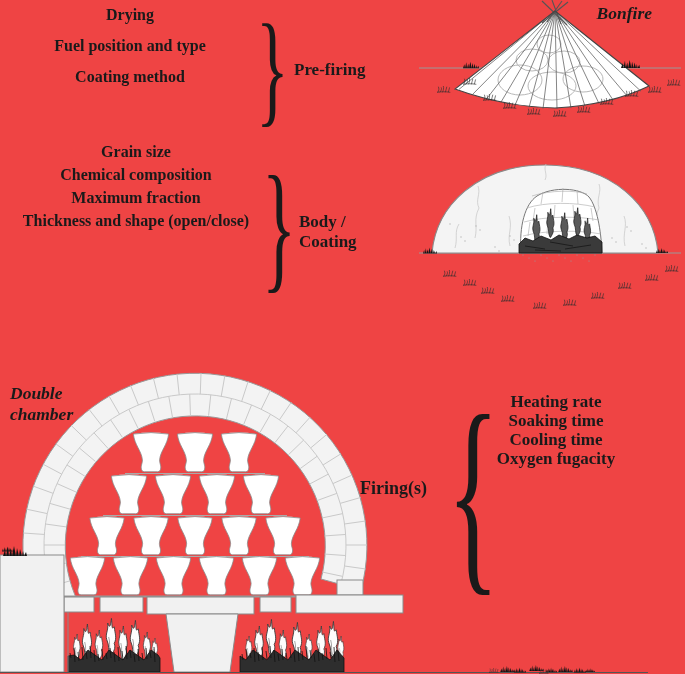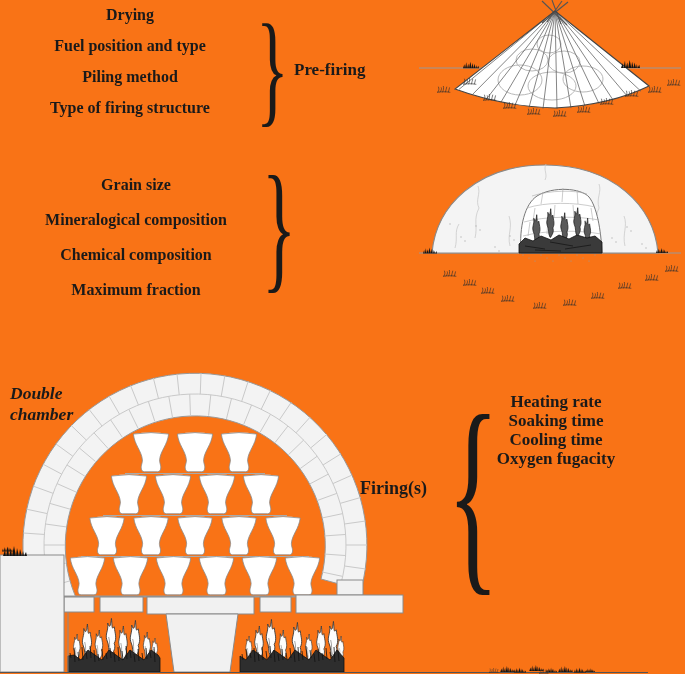--- a/index.html
+++ b/index.html
@@ -1,16 +1,16 @@
 <!DOCTYPE html>
 <html><head>
 <meta charset="utf-8">
 <style>
   html,body{margin:0;padding:0;background:#fff;}
-  #fig{position:relative;width:685px;height:674px;background:#f97316;overflow:hidden;
+  #fig{position:relative;width:685px;height:674px;background:#ef4444;overflow:hidden;
        font-family:"Liberation Serif",serif;color:#1a1a1a;}
   .abs{position:absolute;}
   .list{display:flex;flex-direction:column;align-items:center;}
   .item{font-weight:bold;font-size:16px;line-height:19px;white-space:nowrap;text-align:center;}
   .grouplbl{font-weight:bold;font-size:17px;line-height:20px;white-space:pre-line;}
   .kilnlbl{font-weight:bold;font-style:italic;font-size:17.5px;line-height:21px;white-space:pre-line;}
   .brace{font-family:"Liberation Serif",serif;display:block;transform-origin:left center;color:#1a1a1a;}
   svg{display:block;}
 </style>
 </head>
@@ -378,44 +378,46 @@
         <use href="#dtuft" x="574" y="327" width="12" height="6"></use>
         <use href="#dtuft" x="586" y="327" width="9" height="6"></use>
         <use href="#tuft" x="488" y="328" width="12" height="5"></use>
         <use href="#tuft" x="538" y="329" width="12" height="5"></use>
       </g>
   </svg>
 
   <div class="abs list" style="left:0;top:5px;width:260px;gap:12px">
     <div class="item">Drying</div>
     <div class="item">Fuel position and type</div>
-    <div class="item">Piling method</div>
-    <div class="item">Type of firing structure</div>
+    <div class="item">Coating method</div>
   </div>
   <div class="abs" style="left:256px;top:4px;height:130px">
     <span class="brace" style="font-size:124px;line-height:130px;transform:scale(0.55,1)">}</span>
   </div>
   <div class="abs grouplbl" style="left:294px;top:60px">Pre-firing</div>
 
-  <div class="abs list" style="left:0;top:175px;width:272px;gap:16px">
+  <div class="abs list" style="left:0;top:142px;width:272px;gap:4px">
     <div class="item">Grain size</div>
-    <div class="item">Mineralogical composition</div>
     <div class="item">Chemical composition</div>
     <div class="item">Maximum fraction</div>
+    <div class="item">Thickness and shape (open/close)</div>
   </div>
   <div class="abs" style="left:262px;top:152px;height:150px">
     <span class="brace" style="font-size:142px;line-height:148px;transform:scale(0.5,1)">}</span>
   </div>
+  <div class="abs grouplbl" style="left:299px;top:212px">Body /
+Coating</div>
 
   <div class="abs grouplbl" style="left:360px;top:478px;width:82px;text-align:left;font-size:18px">Firing(s)</div>
   <div class="abs" style="left:447px;top:380px;height:226px">
     <span class="brace" style="font-size:218px;line-height:226px;transform:scale(0.5,1)">{</span>
   </div>
   <div class="abs list" style="left:450px;top:392px;width:212px;">
     <div class="item" style="font-size:17px">Heating rate</div>
     <div class="item" style="font-size:17px">Soaking time</div>
     <div class="item" style="font-size:17px">Cooling time</div>
     <div class="item" style="font-size:17px">Oxygen fugacity</div>
   </div>
 
+  <div class="abs kilnlbl" style="left:450px;top:3px;width:202px;text-align:right">Bonfire</div>
   <div class="abs kilnlbl" style="left:10px;top:383px">Double
 chamber</div>
 </div>
 
 </body></html>

